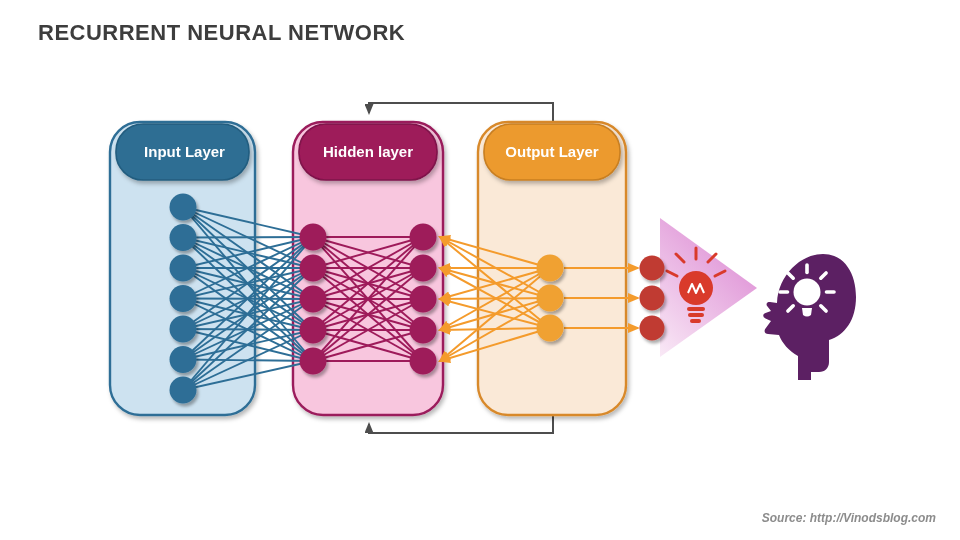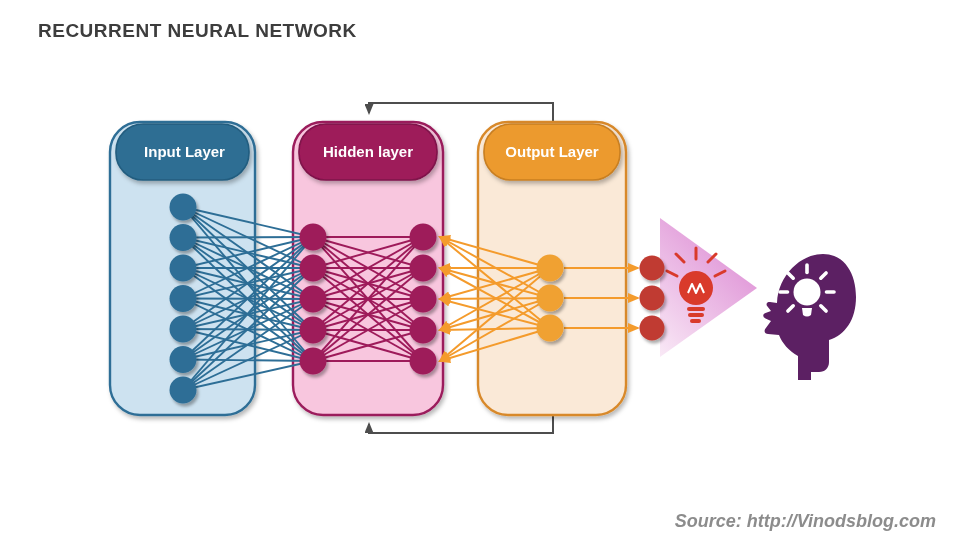--- a/index.html
+++ b/index.html
@@ -1,20 +1,20 @@
 <!DOCTYPE html>
 <html><head>
 <meta charset="utf-8">
 <style>
   html,body{margin:0;padding:0;background:#ffffff;width:960px;height:540px;overflow:hidden;
     font-family:"Liberation Sans", sans-serif;position:relative;}
   #stage{position:absolute;left:0;top:0;width:960px;height:540px;}
-  h1#title{position:absolute;left:38px;top:20px;margin:0;font-size:19px;font-weight:800;
+  h1#title{position:absolute;left:38px;top:20px;margin:0;font-size:22px;font-weight:800;
     letter-spacing:.5px;color:#3d3d3d;}
-  #source{position:absolute;right:24px;top:511px;font-size:18px;font-weight:bold;
+  #source{position:absolute;right:24px;top:511px;font-size:12px;font-weight:bold;
     font-style:italic;color:#8c8c8c;}
   svg text.pill-label{font-family:"Liberation Sans", sans-serif;font-weight:bold;
     font-size:15px;fill:#ffffff;}
 </style>
 </head>
 <body>
 
 <div id="stage">
   <h1 id="title" style="color: rgb(61, 61, 61);">RECURRENT NEURAL NETWORK</h1>
 

